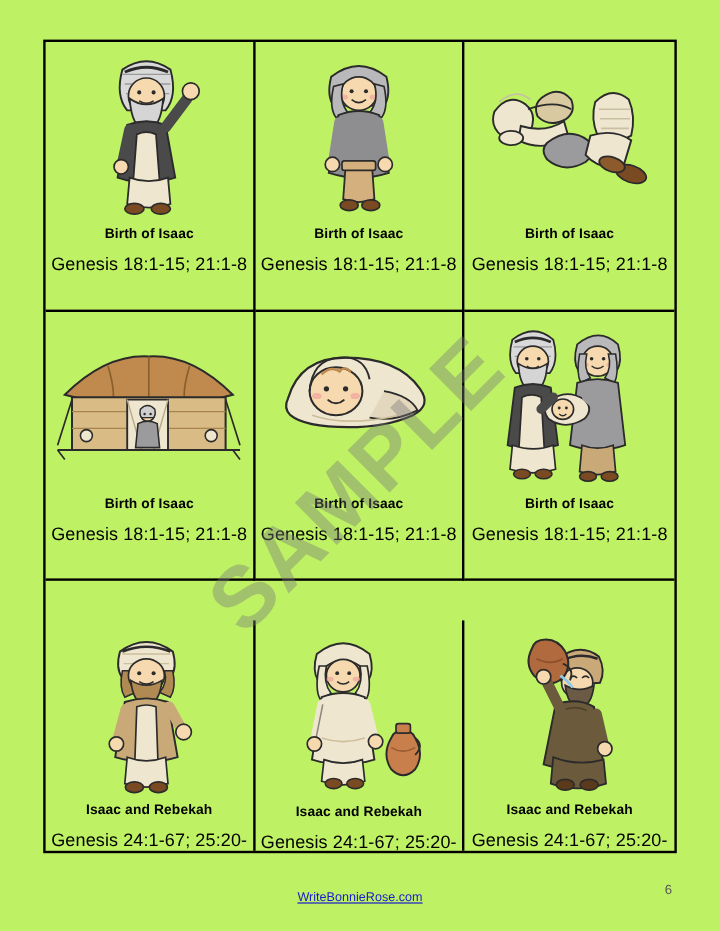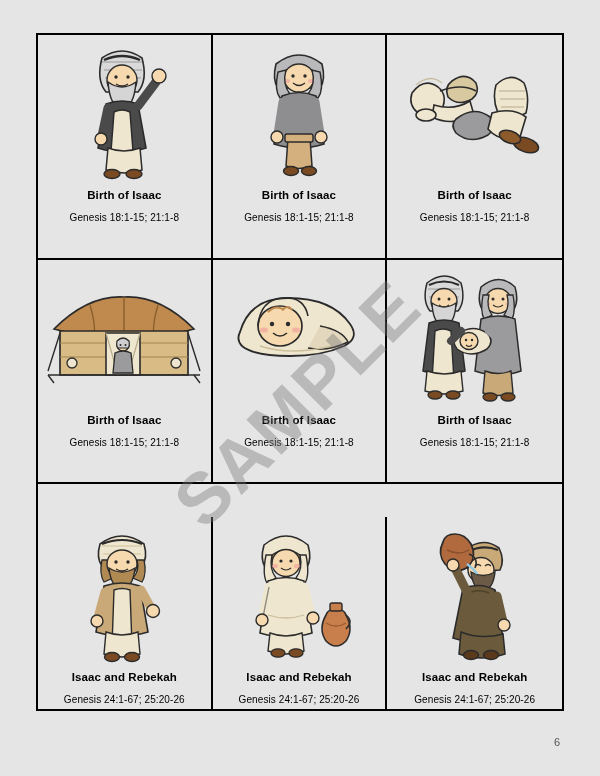--- a/index.html
+++ b/index.html
@@ -11,21 +11,21 @@
     width: 600px;
     height: 776px;
     position: relative;
     font-family: "Liberation Sans", sans-serif;
     overflow: hidden;
   }
   .page {
     position: absolute;
     left: 0; top: 0;
     width: 600px; height: 776px;
-    background: #e5e5e5;
+    background: #bef264;
   }
   .grid {
     position: absolute;
     left: 36px;
     top: 33px;
     width: 528px;
     height: 678px;
     display: grid;
     grid-template-columns: repeat(3, 1fr);
     grid-template-rows: repeat(3, 1fr);
@@ -58,21 +58,21 @@
 
   .card-title {
     font-size: 11.5px;
     font-weight: bold;
     color: #000;
     text-align: center;
     margin-top: 4px;
     letter-spacing: .1px;
   }
   .card-ref {
-    font-size: 10px;
+    font-size: 15px;
     color: #000;
     text-align: center;
     margin-top: 11px;
     letter-spacing: .1px;
   }
 
   .footer {
     position: absolute;
     left: 0;
     top: 738px;
@@ -433,15 +433,18 @@
       <div class="card-title">Isaac and Rebekah</div>
       <div class="card-ref">Genesis 24:1-67; 25:20-26</div>
     </div>
 
   </div>
 
   <div class="watermark">
     <span>SAMPLE</span>
   </div>
 
+  <div class="footer">
+    <a class="site" href="#">WriteBonnieRose.com</a>
+  </div>
   <div class="pagenum">6</div>
 
 </div>
 
 </body></html>

